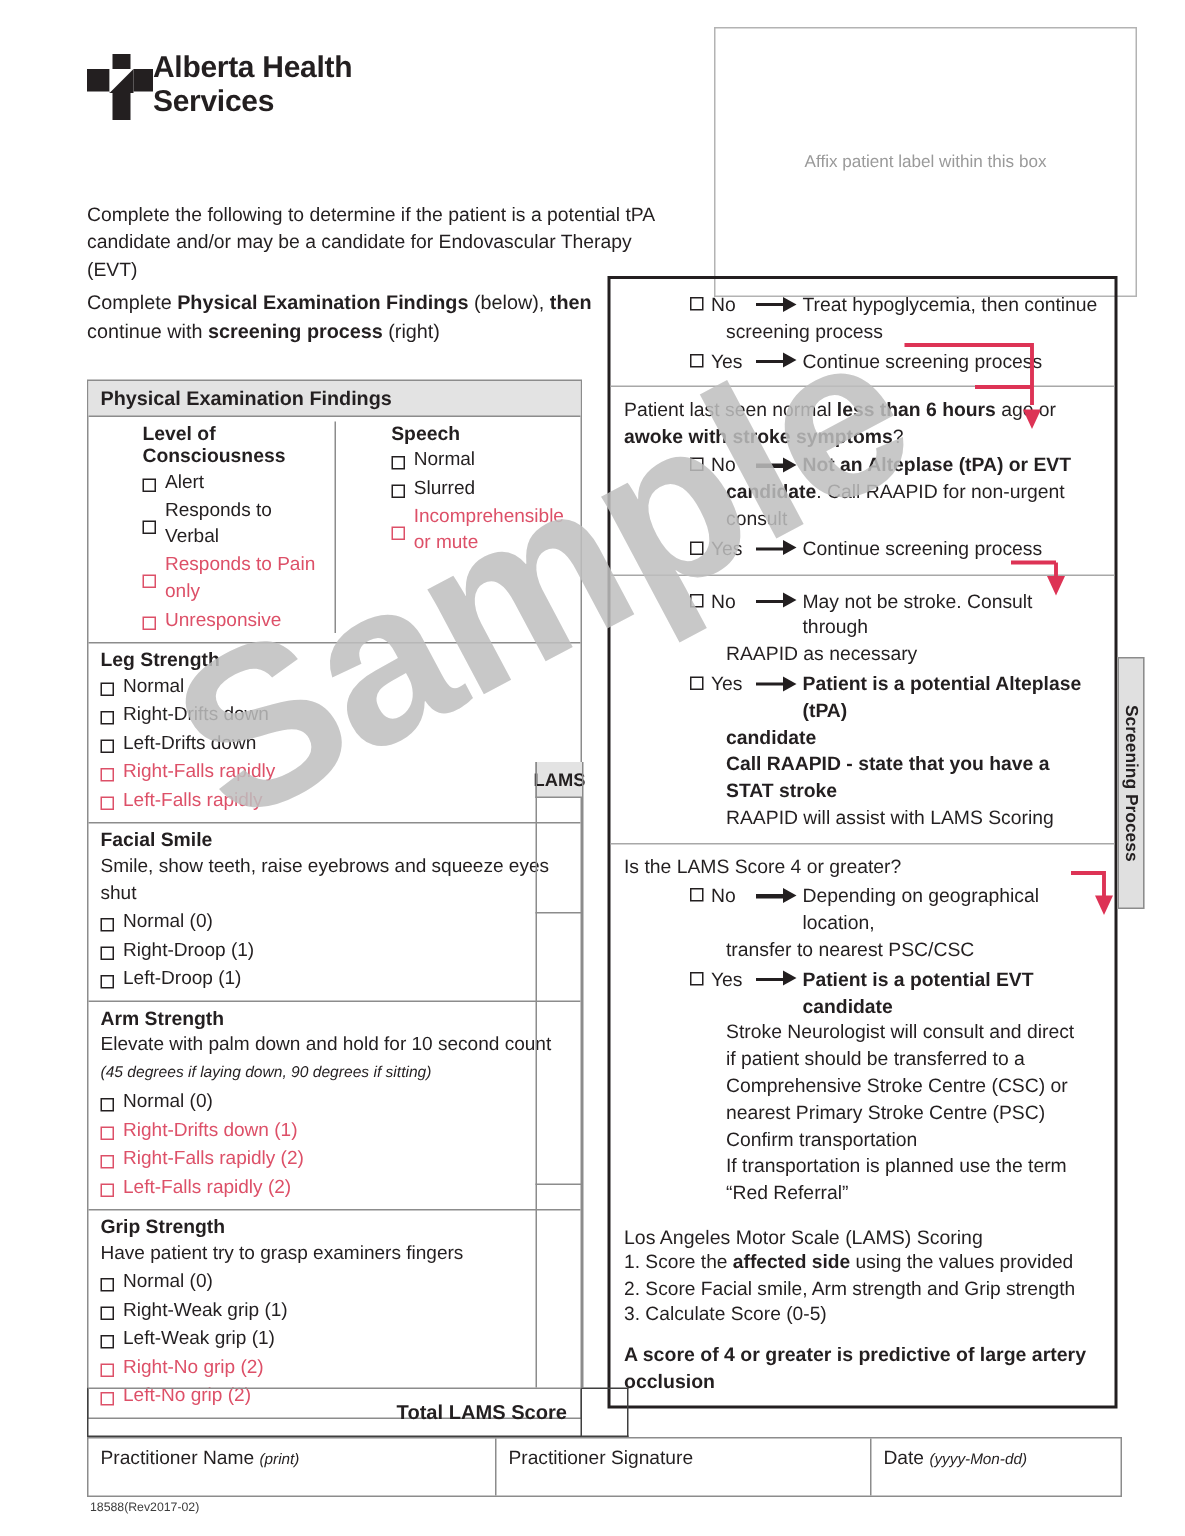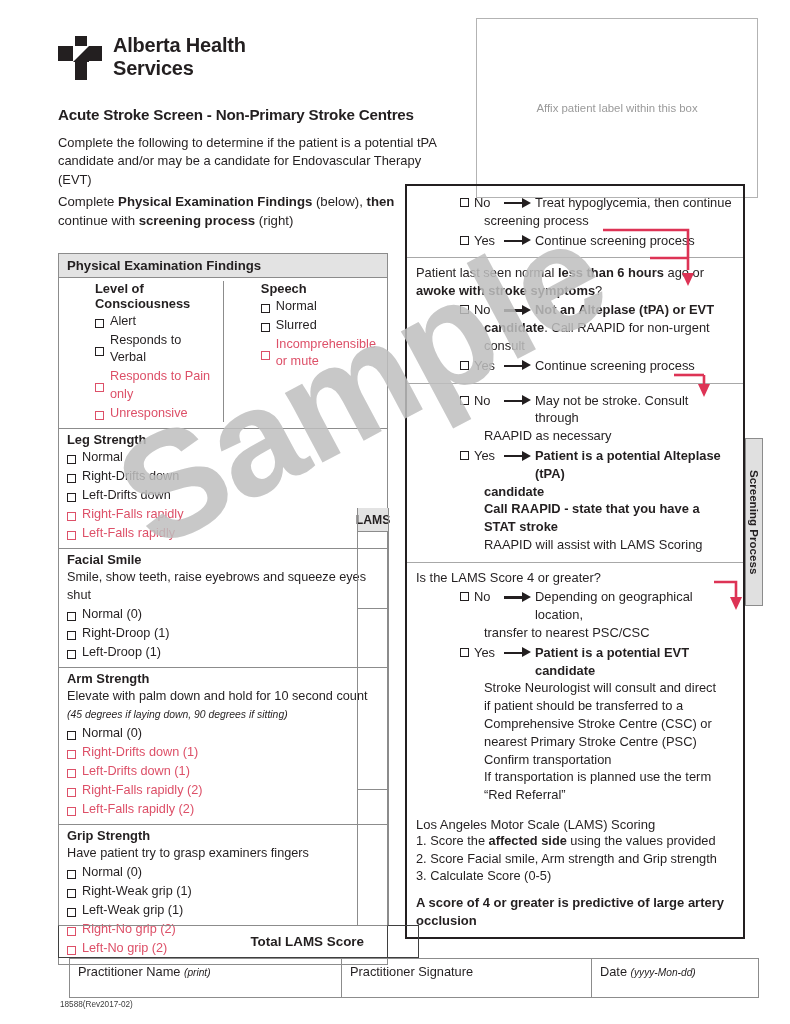--- a/index.html
+++ b/index.html
@@ -30,21 +30,21 @@
     letter-spacing: -2px;
     pointer-events: none;
     z-index: 50;
     white-space: nowrap;
   }
 
   .page { position: relative; width: 790px; height: 1024px; }
 
   
   #header { position: absolute; left: 58px; top: 34px; width: 420px; }
-  .logo-row { display: flex; align-items: flex-start; gap: 11px; }
+  .logo-row { display: flex; align-items: flex-start; }
   .logo-mark { width: 44px; height: 44px; position: relative; flex: 0 0 44px; margin-top: 2px; }
   .logo-mark span { position: absolute; background: #231f20; display: block; }
   .lg-a { left: 0;    top: 10px; width: 15px; height: 15px; }
   .lg-b { left: 17px; top: 0;    width: 12px; height: 24px; }
   .lg-c { left: 31px; top: 10px; width: 13px; height: 15px; }
   .lg-d { left: 17px; top: 26px; width: 12px; height: 18px; }
   .lg-diag { left: 15px; top: 10px; width: 0; height: 0;
              border-left: 16px solid #ffffff; border-bottom: 16px solid transparent; }
   .logo-text { font-size: 20px; font-weight: bold; line-height: 1.13; color: #231f20; letter-spacing: -.2px; }
 
@@ -121,21 +121,21 @@
     position: absolute; left: 357px; width: 0;
     border-left: 1px solid #8c8c8c; z-index: 12;
   }
 
   
   #total-lams-row {
     position: absolute; left: 58px; top: 925px;
     width: 330px; height: 33px;
     border: 1px solid #3f3f3f; border-top: 1px solid #8c8c8c;
     display: flex; align-items: center; justify-content: flex-end;
-    padding-right: 23px;
+    padding-right: 9px;
     font-size: 13.4px; font-weight: bold;
     z-index: 13;
   }
   #total-lams-box {
     position: absolute; left: 388px; top: 925px;
     width: 31px; height: 33px;
     border: 1px solid #3f3f3f; border-left: none;
     z-index: 13;
   }
 
@@ -192,21 +192,21 @@
     z-index: 11;
   }
   #scr-tab span {
     font-size: 11.6px; font-weight: bold;
     writing-mode: vertical-rl;
     white-space: nowrap;
   }
 
   
   #footer-row {
-    position: absolute; left: 69px; top: 958px;
+    position: absolute; left: 58px; top: 958px;
     width: 690px; height: 40px;
     border: 1px solid #8c8c8c;
     display: flex;
     z-index: 13; background: transparent;
   }
   #footer-row > div { padding: 5px 0 0 8px; font-size: 12.8px; }
   #footer-row i { font-size: 10.2px; font-style: italic; }
   .fc1 { flex: 0 0 272px; border-right: 1px solid #8c8c8c; }
   .fc2 { flex: 0 0 250px; border-right: 1px solid #8c8c8c; }
   .fc3 { flex: 1 1 auto; }
@@ -232,21 +232,20 @@
           <span class="lg-d"></span>
         <span class="lg-diag"></span>
       </div>
       <div class="logo-text">
         <div>Alberta Health</div>
         <div>Services</div>
       </div>
     </div>
   </div>
 
-  <div id="form-title">Acute Stroke Screen - Non-Primary Stroke Centres</div>
   <div id="intro">Complete the following to determine if the patient is a potential tPA candidate and/or may be a candidate for Endovascular Therapy (EVT)</div>
 
   <div id="instruction">
     <span>Complete </span><b>Physical Examination Findings</b><span> (below), </span><b>then</b><span> continue with </span><b>screening process</b><span> (right)</span>
   </div>
 
   <div id="patient-label-box">
     <div class="plb-text">Affix patient label within this box</div>
   </div>
 
@@ -333,24 +332,20 @@
         <div class="pef-sec">
           <div class="pef-title">Arm Strength</div>
           <div class="pef-desc">Elevate with palm down and hold for 10 second count <i>(45 degrees if laying down, 90 degrees if sitting)</i></div>
           <div class="cb-row">
             <span class="cb"></span>
             <span class="lbl">Normal (0)</span>
           </div>
           <div class="cb-row red">
             <span class="cb"></span>
             <span class="lbl">Right-Drifts down (1)</span>
-          </div>
-          <div class="cb-row red">
-            <span class="cb"></span>
-            <span class="lbl">Left-Drifts down (1)</span>
           </div>
           <div class="cb-row red">
             <span class="cb"></span>
             <span class="lbl">Right-Falls rapidly (2)</span>
           </div>
           <div class="cb-row red">
             <span class="cb"></span>
             <span class="lbl">Left-Falls rapidly (2)</span>
           </div>
         </div>

